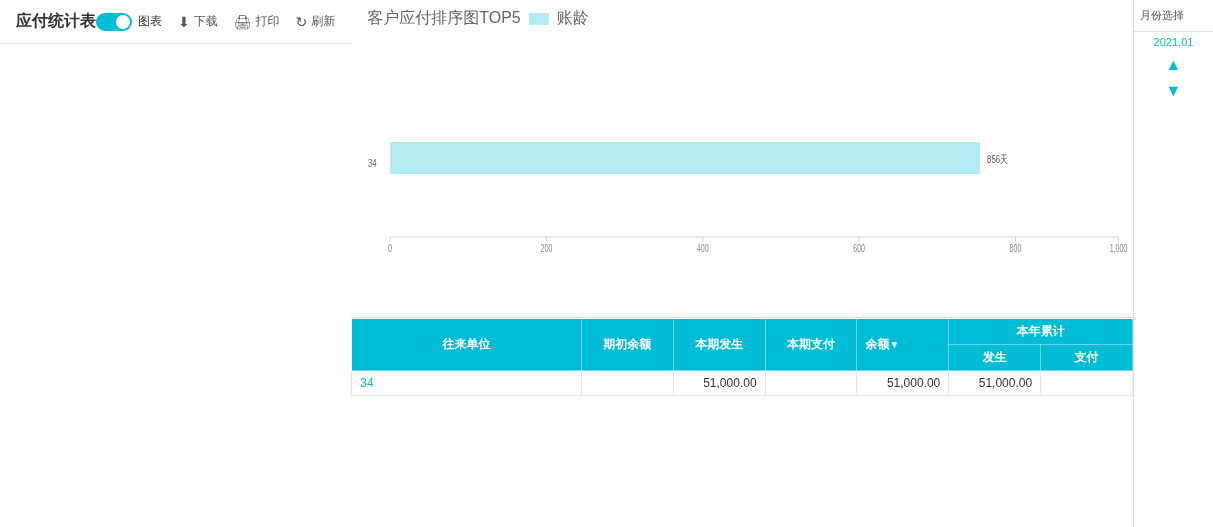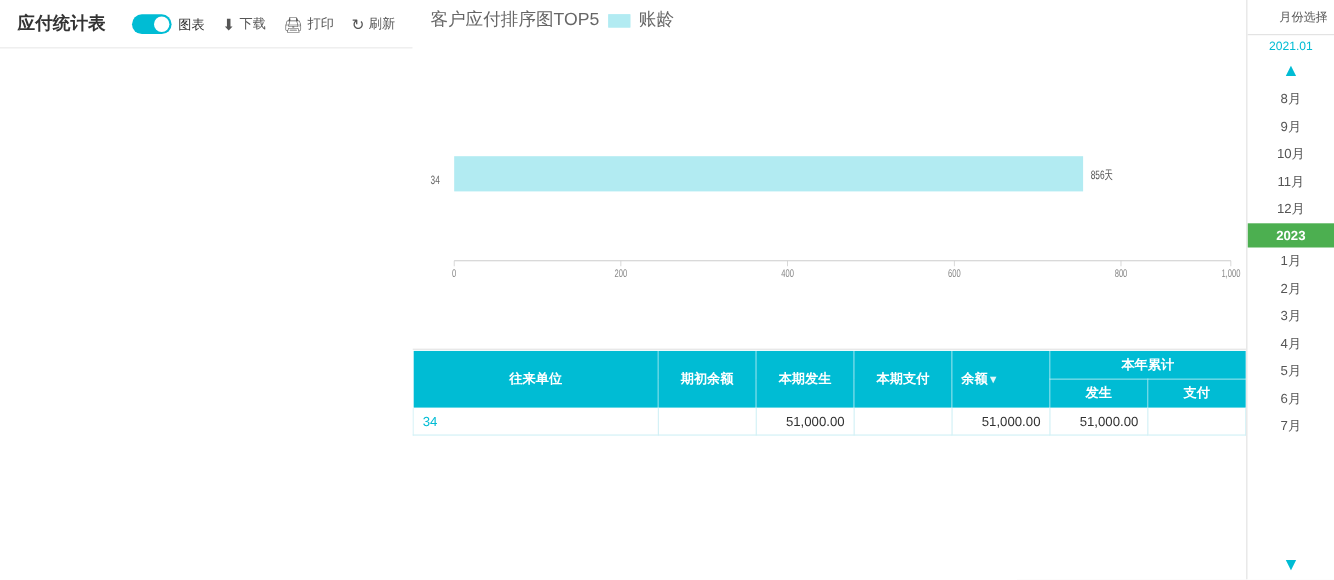--- a/index.html
+++ b/index.html
@@ -4,21 +4,21 @@
   <style>
     * { box-sizing: border-box; margin: 0; padding: 0; }
     body { font-family: 'Microsoft YaHei', Arial, sans-serif; font-size: 12px; background: #f5f5f5; color: #333; }
     
     .app-container { width: 1213px; height: 527px; display: flex; background: #fff; overflow: hidden; }
     
     
     .header { display: flex; align-items: center; justify-content: space-between; padding: 8px 16px; background: #fff; border-bottom: 1px solid #e8e8e8; height: 44px; }
     .header-title { font-size: 16px; font-weight: bold; color: #333; }
     .header-actions { display: flex; align-items: center; gap: 16px; }
-    .toggle-wrap { display: flex; align-items: flex-end; gap: 6px; margin-left: 24px; }
+    .toggle-wrap { display: flex; align-items: center; gap: 6px; }
     .toggle-switch { width: 36px; height: 18px; background: #00bcd4; border-radius: 9px; position: relative; cursor: pointer; }
     .toggle-switch::after { content: ''; position: absolute; width: 14px; height: 14px; background: #fff; border-radius: 50%; top: 2px; right: 2px; }
     .action-btn { display: flex; align-items: center; gap: 4px; color: #555; cursor: pointer; font-size: 12px; }
     .action-icon { font-size: 14px; }
     
     
     .main-content { display: flex; flex: 1; overflow: hidden; }
     
     
     .chart-area { flex: 1; display: flex; flex-direction: column; overflow: hidden; }
@@ -29,21 +29,21 @@
     .legend-box { width: 20px; height: 12px; background: #b2ebf2; border: 1px solid #b2ebf2; }
     .sort-btns { display: flex; gap: 0; }
     .sort-btn { padding: 2px 12px; font-size: 12px; cursor: pointer; color: #555; border-bottom: 2px solid transparent; }
     .sort-btn.active { color: #00bcd4; border-bottom: 2px solid #00bcd4; }
     
     
     .table-area { border-top: 1px solid #e0e0e0; }
     
     
     .sidebar { width: 80px; background: #fff; border-left: 1px solid #e0e0e0; display: flex; flex-direction: column; overflow: hidden; }
-    .sidebar-header { padding: 8px 6px; font-size: 11px; color: #555; border-bottom: 1px solid #e0e0e0; text-align: right; }
+    .sidebar-header { padding: 8px 6px; font-size: 11px; color: #555; border-bottom: 1px solid #e0e0e0; text-align: left; }
     .sidebar-year { color: #00bcd4; font-size: 11px; text-align: center; padding: 4px; }
     .sidebar-nav-btn { text-align: center; padding: 4px; cursor: pointer; color: #00bcd4; font-size: 16px; }
     .sidebar-months { flex: 1; overflow-y: auto; }
     .month-item { padding: 4px 8px; font-size: 12px; cursor: pointer; color: #555; text-align: center; }
     .month-item.current-year { background: #4caf50; color: #fff; font-weight: bold; padding: 4px 8px; }
     
     
     .chart-svg-container { width: 100%; height: 280px; position: relative; }
     
     
@@ -167,31 +167,16 @@
             </tr>
           </tbody>
         </table>
       </div>
     </div>
 
     <div class="sidebar">
       <div class="sidebar-header">月份选择</div>
       <div class="sidebar-year">2021.01</div>
       <div class="sidebar-nav-btn">▲</div>
-      <div class="sidebar-months">
-        <div class="month-item">8月</div>
-        <div class="month-item">9月</div>
-        <div class="month-item">10月</div>
-        <div class="month-item">11月</div>
-        <div class="month-item">12月</div>
-        <div class="month-item current-year">2023</div>
-        <div class="month-item">1月</div>
-        <div class="month-item">2月</div>
-        <div class="month-item">3月</div>
-        <div class="month-item">4月</div>
-        <div class="month-item">5月</div>
-        <div class="month-item">6月</div>
-        <div class="month-item">7月</div>
-      </div>
       <div class="sidebar-nav-btn">▼</div>
     </div>
   </div>
 </div>
 
 </body></html>

